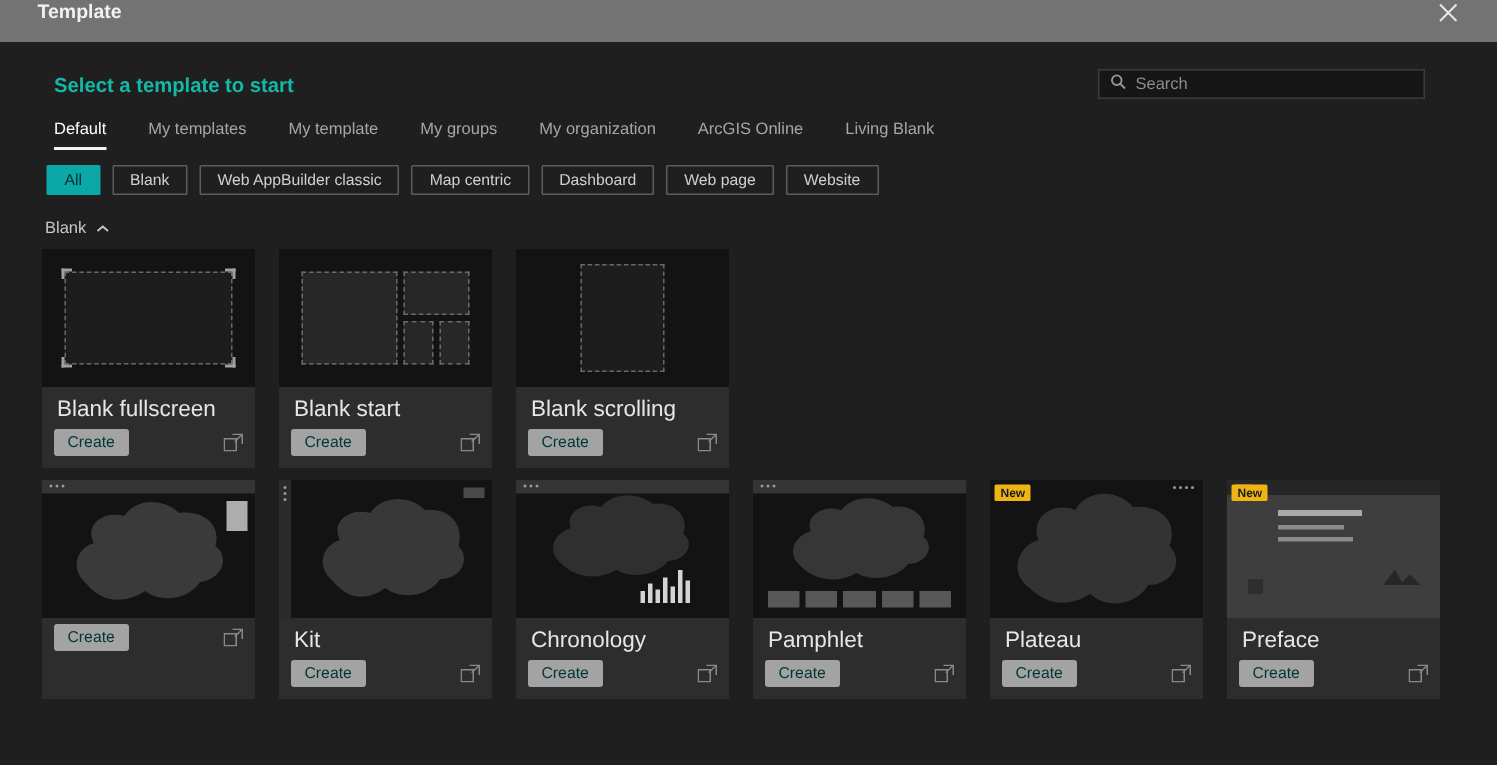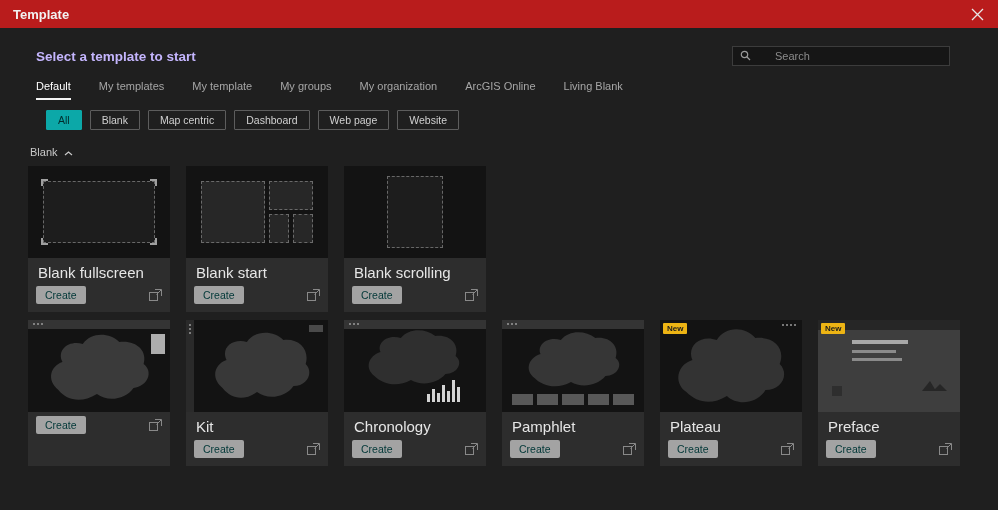--- a/index.html
+++ b/index.html
@@ -1,40 +1,40 @@
 <!DOCTYPE html>
 <html><head>
 <meta charset="utf-8">
 <style>
   * { margin:0; padding:0; box-sizing:border-box; }
   html,body { background:#141414; }
   body { font-family:"Liberation Sans", sans-serif; }
   .app { position:relative; width:998px; height:510px; background:#1f1f1f; color:#fff; overflow:hidden; }
 
   
-  .hdr { height:28px; background:#b91c1c; display:flex; align-items:center; justify-content:space-between; padding:0 13px; }
+  .hdr { height:28px; background:#737373; display:flex; align-items:flex-start; justify-content:space-between; padding:0 25px; }
   .hdr-title { font-size:13px; font-weight:bold; color:#f2f2f2; }
   .close-btn { width:16px; height:16px; display:flex; align-items:center; justify-content:center; cursor:pointer; }
 
   .content { padding:0 28px; }
 
   
   .toprow { margin-top:16px; height:24px; display:flex; align-items:center; justify-content:space-between; }
-  .page-title { font-size:13.5px; font-weight:600; color:#c4b5fd; margin-left:8px; }
-  .search { width:218px; height:20px; margin-right:20px; background:#161616; border:1px solid #3c3c3c; display:flex; align-items:center; gap:24px; padding:0 7px; }
+  .page-title { font-size:13.5px; font-weight:600; color:#14b8a6; margin-left:8px; }
+  .search { width:218px; height:20px; margin-right:20px; background:#161616; border:1px solid #3c3c3c; display:flex; align-items:center; gap:6px; padding:0 7px; }
   .search input { flex:1; background:transparent; border:none; outline:none; color:#ddd; font-size:11px; font-family:"Liberation Sans", sans-serif; }
   .search input::placeholder { color:#8b8b8b; }
 
   
   .tabs { margin-top:12px; margin-left:8px; display:flex; gap:28px; }
   .tab { font-size:11px; color:#a6a6a6; padding-bottom:6px; cursor:pointer; white-space:nowrap; }
   .tab.active { color:#fff; font-weight:normal; border-bottom:2px solid #f2f2f2; }
 
   
-  .filters { margin-top:10px; margin-left:18px; display:flex; gap:8px; }
+  .filters { margin-top:10px; margin-left:3px; display:flex; gap:8px; }
   .filter { height:20px; padding:0 11px; font-size:10.5px; font-family:"Liberation Sans", sans-serif; color:#d0d0d0; background:transparent; border:1px solid #5d5d5d; border-radius:1px; cursor:pointer; white-space:nowrap; }
   .filter.active { background:#0ca8a8; border-color:#0ca8a8; color:#002c2c; }
 
   
   .section-head { margin-top:16px; margin-left:2px; display:flex; align-items:center; gap:6px; font-size:11px; color:#c9c9c9; cursor:pointer; }
   .section-head.second { margin-top:24px; }
 
   
   .cards { margin-top:8px; display:flex; gap:16px; }
   .card { width:142px; background:#2d2d2d; }
@@ -121,20 +121,21 @@
       <span class="tab">My template</span>
       <span class="tab">My groups</span>
       <span class="tab">My organization</span>
       <span class="tab">ArcGIS Online</span>
       <span class="tab">Living Blank</span>
     </div>
 
     <div class="filters">
       <button class="filter active">All</button>
       <button class="filter">Blank</button>
+      <button class="filter">Web AppBuilder classic</button>
       <button class="filter">Map centric</button>
       <button class="filter">Dashboard</button>
       <button class="filter">Web page</button>
       <button class="filter">Website</button>
     </div>
 
     <div class="section-head">
       <span>Blank</span>
       <span>
         <svg width="9" height="5" viewBox="0 0 9 5">

